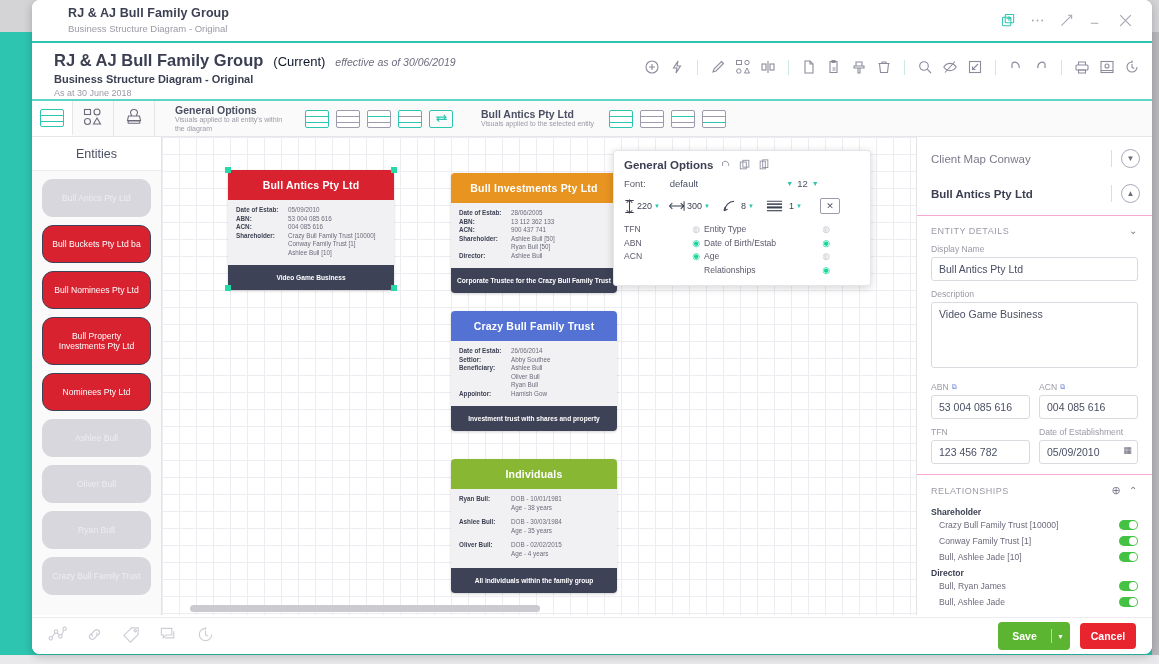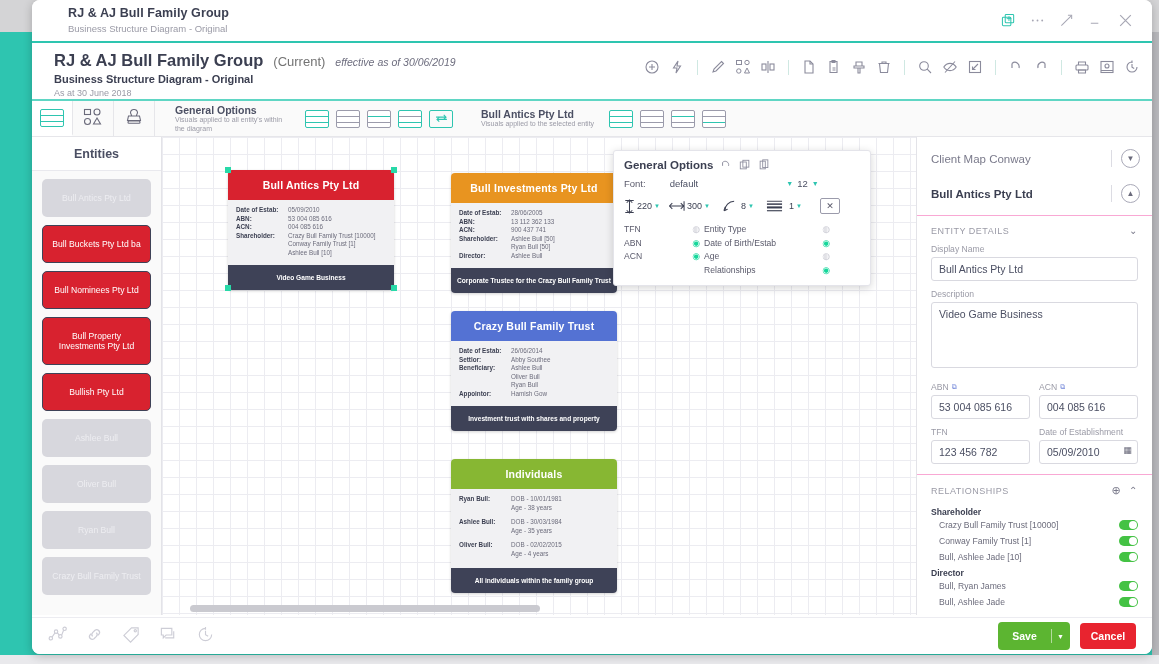--- a/index.html
+++ b/index.html
@@ -39,21 +39,21 @@
   .win-ctrls .ic { color:#a7a7b4; display:flex; align-items:center; }
   .win-ctrls .ic.teal { color:#2ec5b0; }
 
   
   .accent-line { position:absolute; left:0; right:0; top:41px; height:2px; background:#2ec5b0; }
 
   
   .header { position:relative; margin-top: 2px; height: 56px; background:#fff; padding: 8px 0 0 22px; }
   .h-row1 { display:flex; align-items:baseline; gap:10px; }
   .h-title { font-size: 16.5px; font-weight: bold; color:#3b3f51; }
-  .h-current { font-size: 13px; color:#737373; }
+  .h-current { font-size: 13px; color:#0f172a; }
   .h-eff { font-size: 10.5px; color:#6d6d7e; font-style: italic; }
   .h-sub { font-size: 11px; font-weight: bold; color:#3b3f51; margin-top:3px; }
   .h-asat { font-size: 9px; color:#9a9aa6; margin-top:3px; }
 
   .h-tools { position:absolute; right: 12px; top: 16px; display:flex; align-items:center; gap:9px; color:#8b8b9c; }
   .h-tools .sep { width:1px; height:15px; background:#cfe8e2; margin:0 3px; }
   .h-tools .ti { display:flex; align-items:center; cursor:pointer; }
 
   
   .hdr-line { position:absolute; left:0; right:0; top:99px; height:2px; background:#5fd6c4; }
@@ -70,24 +70,24 @@
   .style-chip i { position:absolute; left:0; right:0; height:1.4px; background:#9b9bab; }
   .style-chip.teal { border-color:#2ec5b0; }
   .style-chip.teal i { background:#2ec5b0; }
   .chip-arrow { width:24px; height:18px; border:1.4px solid #2ec5b0; border-radius:2px; display:flex; align-items:center; justify-content:center; color:#2ec5b0; font-size:10px;}
 
   
   .body { position:absolute; left:0; top:137px; width:1120px; height:478px; display:flex; background:#fff; }
 
   
   .entities { width:130px; border-right:1px solid #e3e3e8; background:#fafafa; display:flex; flex-direction:column; }
-  .entities-hd { text-align:center; font-size:12.5px; font-weight:bold; color:#4b4f63; padding:10px 0 9px; border-bottom:1px solid #e9e9ee; background:#fff;}
+  .entities-hd { text-align:center; font-size:12.5px; font-weight:normal; color:#4b4f63; padding:10px 0 9px; border-bottom:1px solid #e9e9ee; background:#fff;}
   .entities-list { padding:8px 10px; display:flex; flex-direction:column; gap:8px; overflow:hidden;}
   .ent {
-    height:38px; border-radius:5px; display:flex; align-items:center; justify-content:center;
+    height:38px; border-radius:11px; display:flex; align-items:center; justify-content:center;
     text-align:center; font-size:8.6px; line-height:10px; padding:2px 5px; cursor:pointer;
   }
   .ent.red { background:#d8222f; color:#fff; border:1px solid #3e4257; }
   .ent.grey { background:#d7d7dd; color:#ededf1; }
   .ent.tall { height:48px; }
 
   
   .canvas { position:relative; flex:1; background:#fff; overflow:hidden; }
   .grid {
     position:absolute; inset:0;
@@ -440,21 +440,21 @@
           <div class="ent red">
               <span>Bull Buckets Pty Ltd ba</span>
             </div>
           <div class="ent red">
               <span>Bull Nominees Pty Ltd</span>
             </div>
           <div class="ent red tall">
               <span>Bull Property Investments Pty Ltd</span>
             </div>
           <div class="ent red">
-              <span>Bullish Pty Ltd</span>
+              <span>Nominees Pty Ltd</span>
             </div>
           <div class="ent grey">
               <span>Ashlee Bull</span>
             </div>
           <div class="ent grey">
               <span>Oliver Bull</span>
             </div>
           <div class="ent grey">
               <span>Ryan Bull</span>
             </div>

